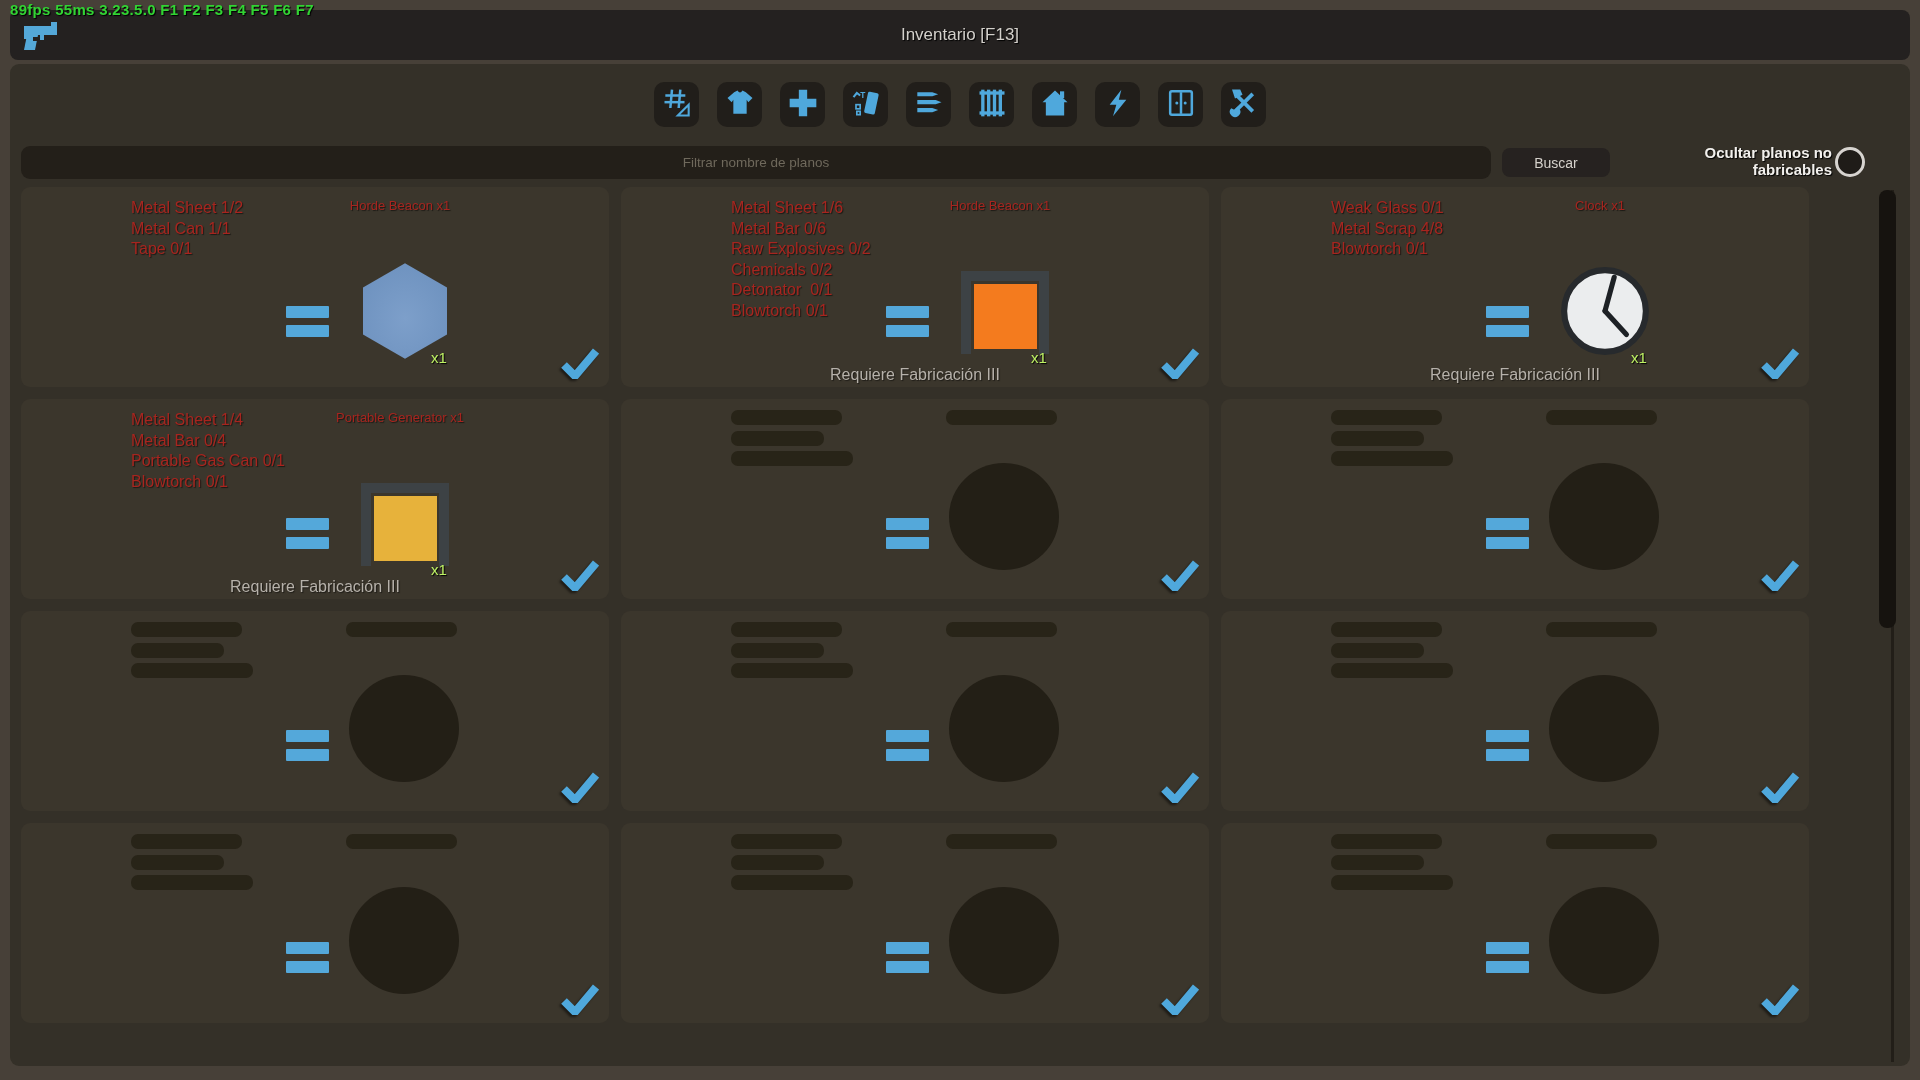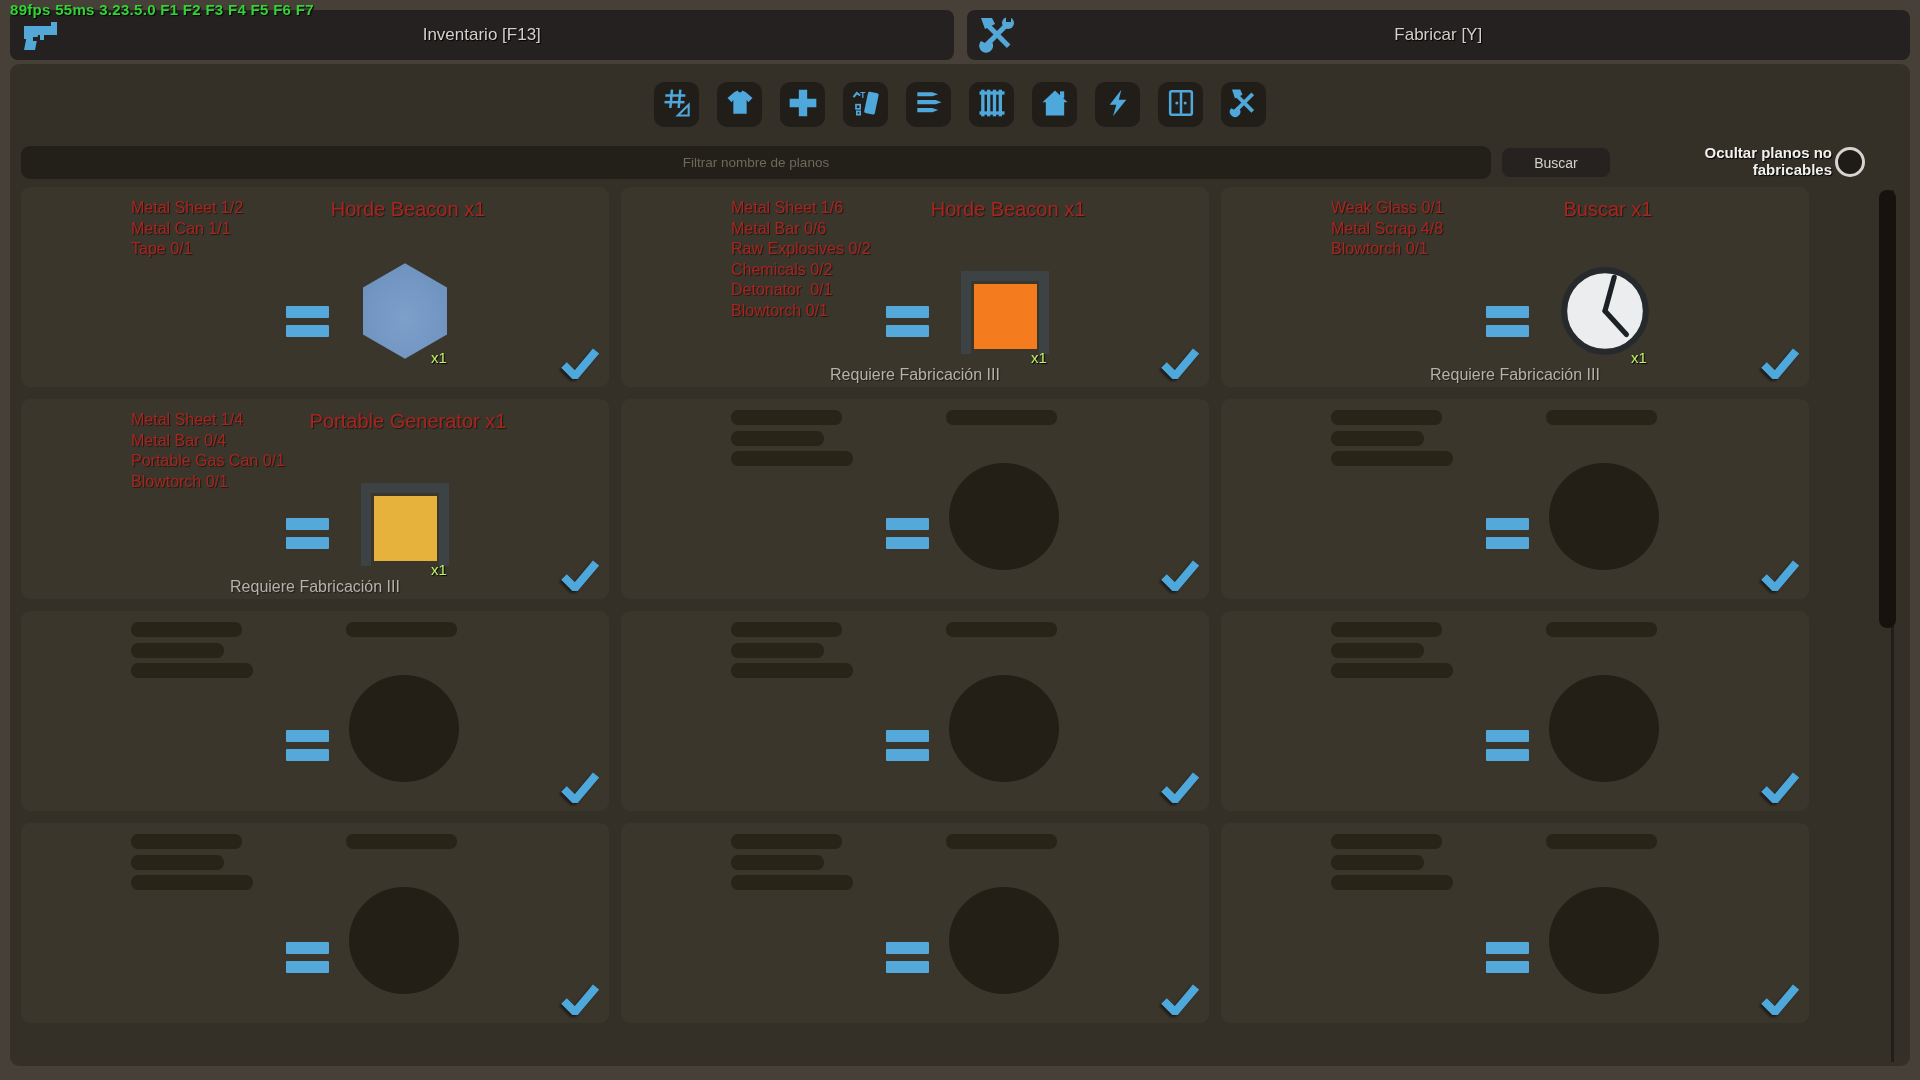--- a/index.html
+++ b/index.html
@@ -59,22 +59,22 @@
     display:grid; grid-template-columns:repeat(3,588px); grid-auto-rows:200px;
     column-gap:43px; row-gap:13px;gap:12px;
   }
   .card { position:relative; background:#3b362c; border-radius:9px; cursor:pointer; }
   .ing-list { position:absolute; left:110px; top:11px; }
   .ing-line {
     font-size:16px; line-height:20.5px; color:#a7251f; white-space:pre;
     text-shadow:1px 1px 1px rgba(0,0,0,0.55);
   }
   .product {
-    position:absolute; left:247px; top:11px; width:280px; text-align:center;
-    font-size:20px; color:#a7251f; text-shadow:1px 1px 1px rgba(0,0,0,0.55);
+    position:absolute; left:239px; top:11px; width:280px; text-align:center;
+    font-size:13px; color:#a7251f; text-shadow:1px 1px 1px rgba(0,0,0,0.55);
   }
   .equals { position:absolute; left:265px; top:119px; }
   .equals .bar { width:43px; height:12px; background:#54a8da; margin-bottom:7px; border-radius:1px; }
   .icon-box { position:absolute; left:334px; top:72px; width:100px; height:104px; display:flex; align-items:center; justify-content:center; }
   .qty { position:absolute; left:410px; top:162px; font-size:15px; color:#bef264; text-shadow:1px 1px 1px #000; }
   .req {
     position:absolute; left:0; right:0; bottom:3px; text-align:center;
     font-size:16px; color:#b6b1aa; text-shadow:1px 1px 1px rgba(0,0,0,0.5);
   }
   .check { position:absolute; right:10px; bottom:8px; filter:drop-shadow(-2px 2px 1px rgba(0,0,0,0.5)); line-height:0; }
@@ -104,35 +104,20 @@
             <rect x="31" y="4" width="6" height="5"></rect>
         <polygon points="7,17 18,17 15,32 4,32"></polygon>
             <rect x="4" y="17" width="5" height="4"></rect>
         <rect x="20" y="17" width="4" height="5"></rect>
           </g>
         <rect x="13" y="19" width="5" height="4" fill="#242120"></rect>
       </svg>
     </span>
     <span class="tab-label">Inventario [F13]</span>
   </div>
-  <div class="tab">
-    <span class="tab-icon">
-      <svg width="40" height="40" viewBox="0 0 40 40">
-          <g fill="#54a8d8">
-        <rect x="17.5" y="3" width="5" height="33" transform="rotate(45 20 19.5)"></rect>
-        <path d="M4 3 L15 3 L18 9 L8 14 Z"></path>
-        <rect x="17.5" y="3" width="5" height="33" transform="rotate(-45 20 19.5)"></rect>
-        <path d="M4 26 a7 7 0 1 0 11 1 l-2.5 -3.5 l-4.5 4.5 l-4 -2 Z"></path>
-        <circle cx="31" cy="8" r="6"></circle>
-          </g>
-        <rect x="29" y="2" width="5" height="5" fill="#242120"></rect>
-      </svg>
-    </span>
-    <span class="tab-label">Fabricar [Y]</span>
-  </div>
 </nav>
 
 <main class="panel">
 
   <div class="cats">
     <button class="cat">
       <span><svg width="30" height="30" viewBox="0 0 36 36">
             <g stroke="#4fa8dc" stroke-width="3" fill="none">
               <line x1="12" y1="2" x2="10" y2="24"></line>
               <line x1="22" y1="2" x2="20" y2="24"></line>
@@ -285,21 +270,21 @@
             <polyline points="3,17 14,28 35,3" fill="none" stroke="#4fa8dc" stroke-width="8"></polyline>
           </svg>
     </div>
   </div>
       <div class="card">
     <div class="ing-list rc">
           <div class="ing-line">Weak Glass 0/1</div>
           <div class="ing-line">Metal Scrap 4/8</div>
           <div class="ing-line">Blowtorch 0/1</div>
         </div>
-    <div class="product rc">Buscar x1</div>
+    <div class="product rc">Clock x1</div>
 
     <div class="equals">
       <div class="bar"></div>
       <div class="bar"></div>
     </div>
     <div class="icon-box rc">
           <svg width="94" height="94" viewBox="0 0 92 92">
             <circle cx="46" cy="46" r="40" fill="#ebedee" stroke="#272a2d" stroke-width="6"></circle>
             <line x1="46" y1="46" x2="55" y2="13" stroke="#1d2125" stroke-width="5" stroke-linecap="round"></line>
             <line x1="46" y1="46" x2="67" y2="69" stroke="#1d2125" stroke-width="5" stroke-linecap="round"></line>

